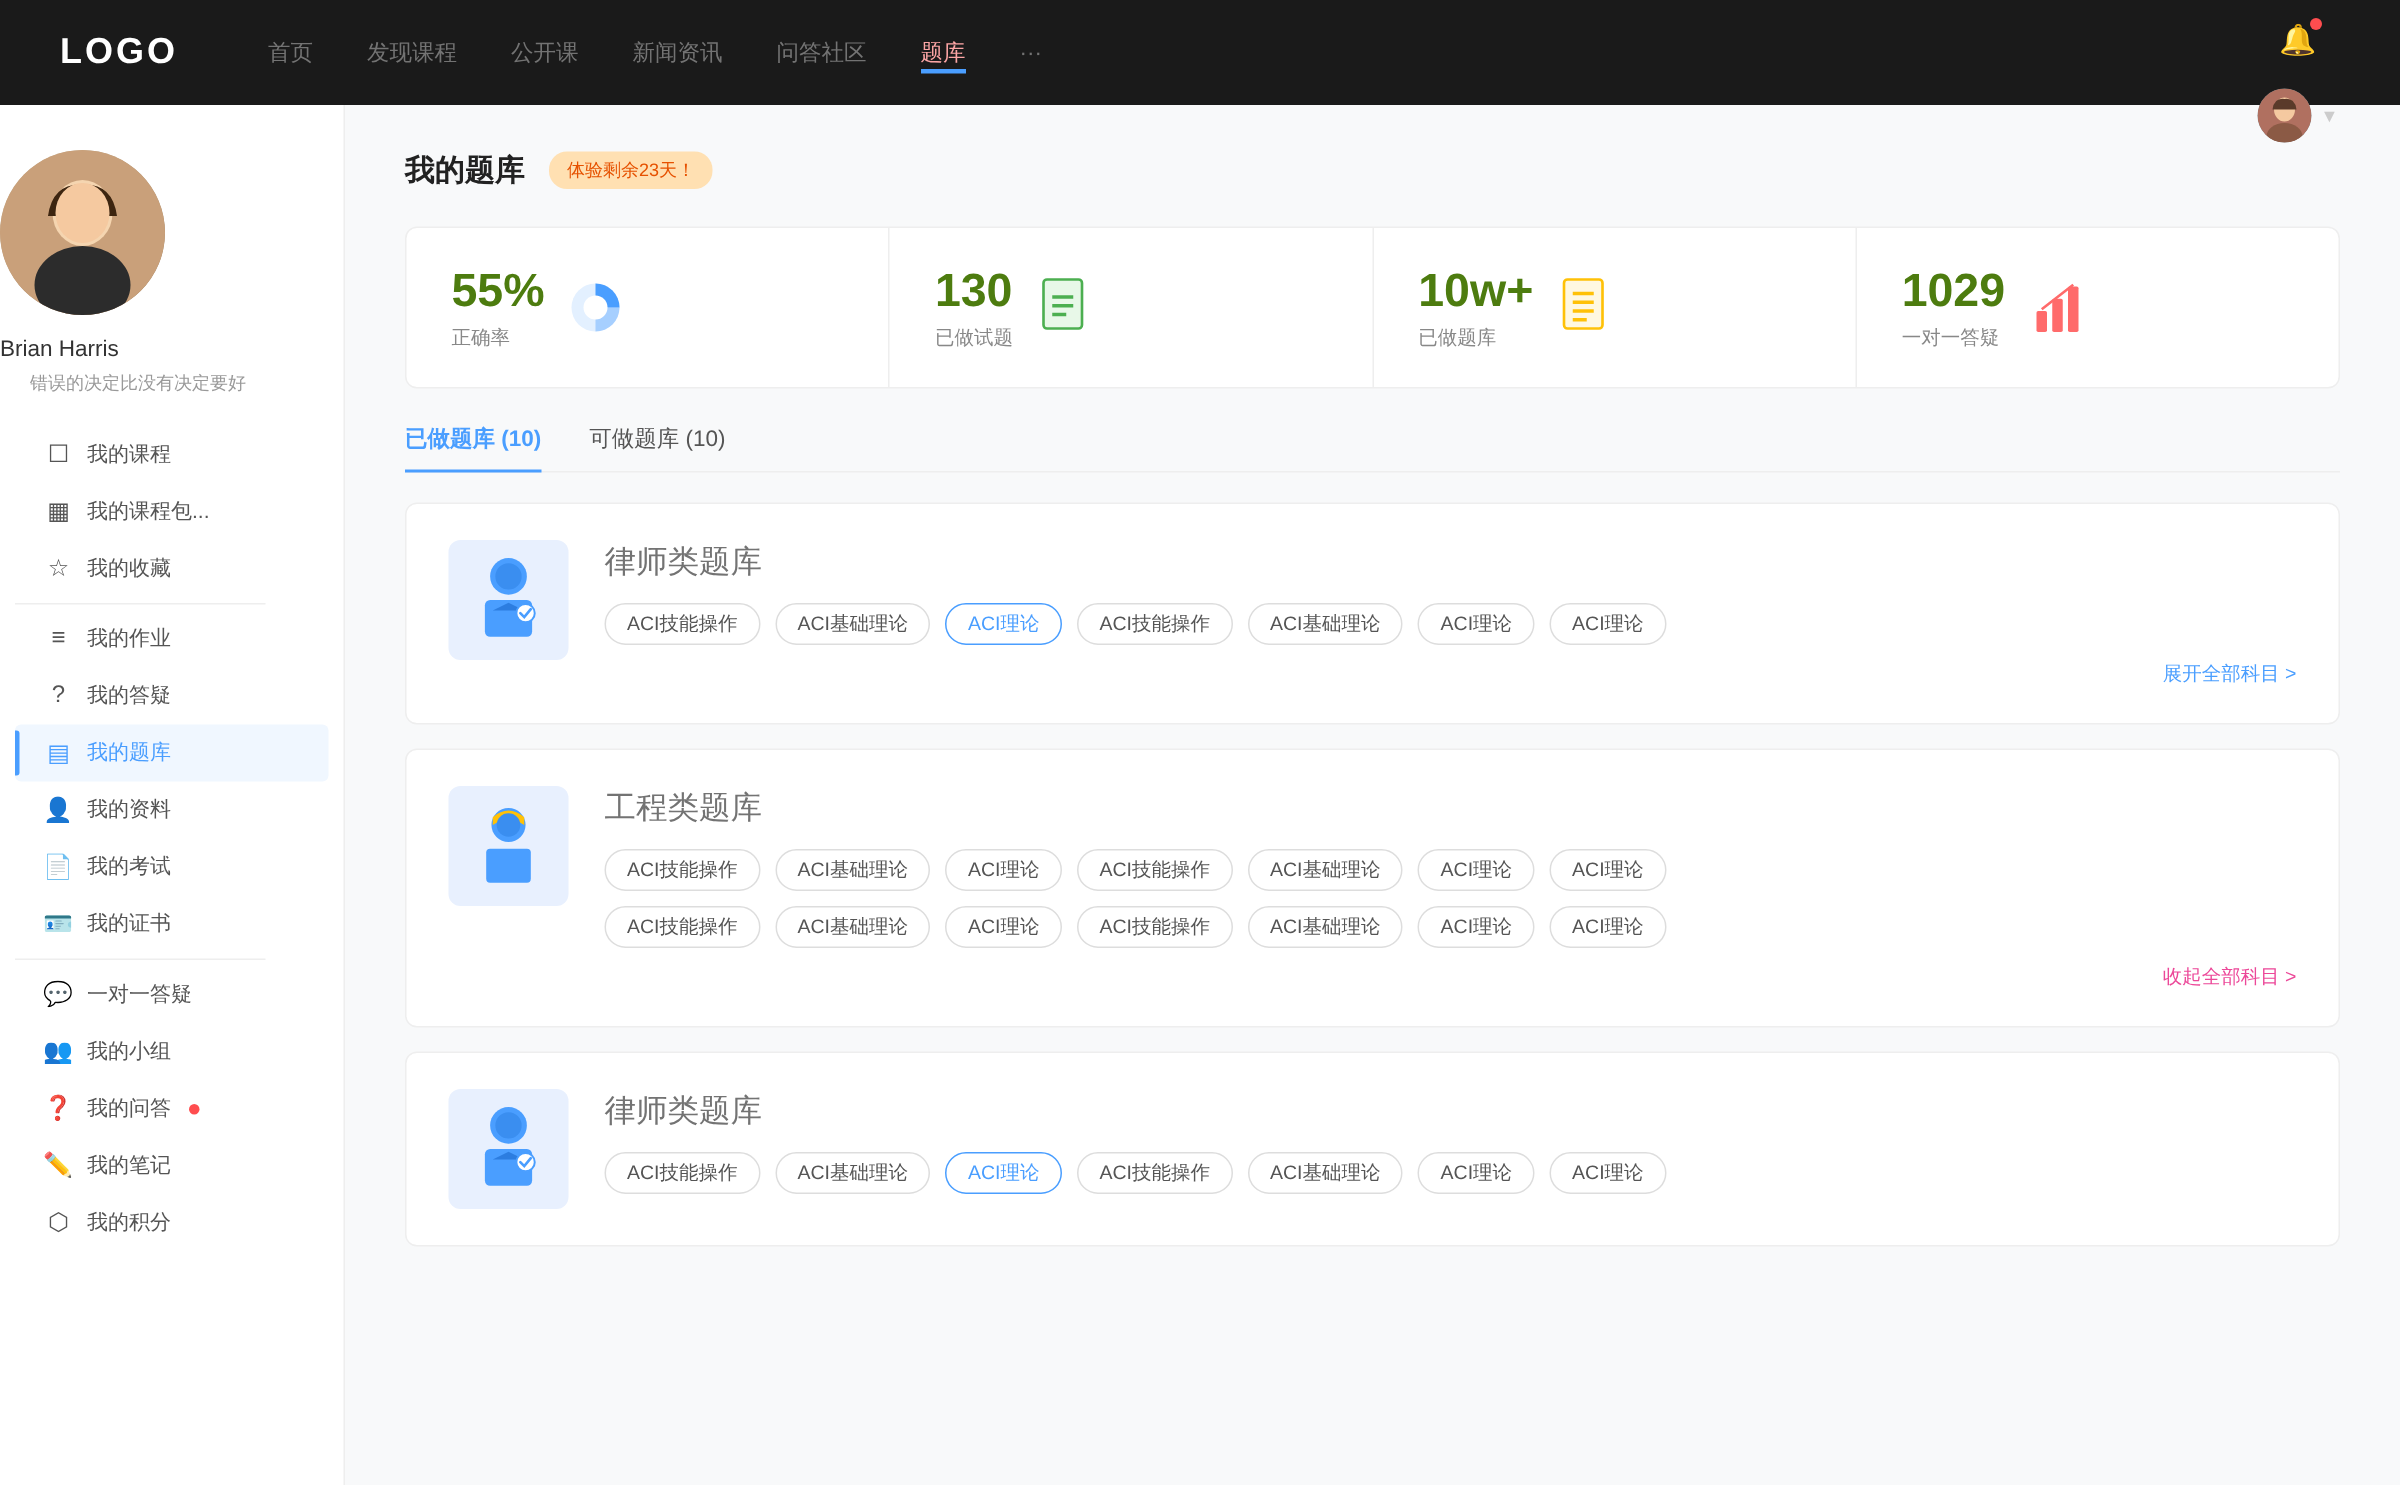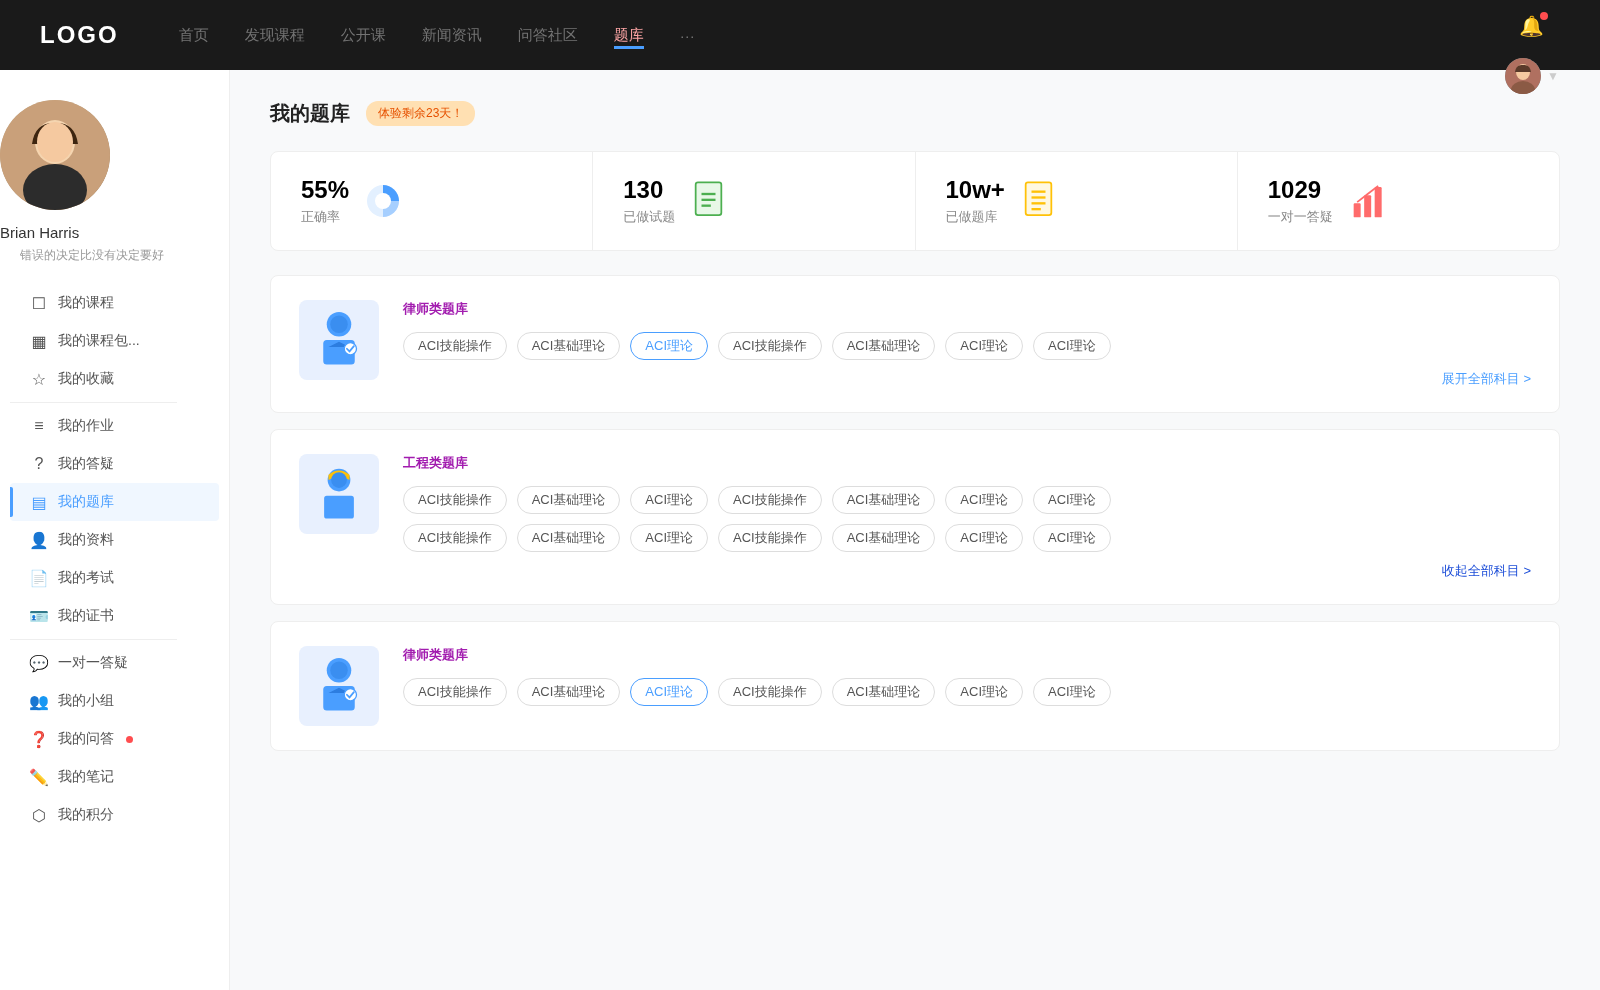--- a/index.html
+++ b/index.html
@@ -210,21 +210,21 @@
     .stat-item {
       flex: 1;
       padding: 24px 30px;
       display: flex;
       align-items: center;
       gap: 16px;
       border-right: 1px solid #eee;
     }
     .stat-item:last-child { border-right: none; }
     .stat-text {}
-    .stat-value { font-size: 24px; font-weight: 700; color: #000000; }
+    .stat-value { font-size: 31px; font-weight: 700; color: #4d7c0f; }
     .stat-label { font-size: 13px; color: #888; margin-top: 4px; }
     .stat-icon {
       width: 42px; height: 42px;
       display: flex; align-items: center; justify-content: center;
     }
 
     
     .tabs-row {
       display: flex;
       gap: 32px;
@@ -264,21 +264,21 @@
       gap: 24px;
     }
     .qbank-icon-wrap {
       width: 80px; height: 80px;
       background: #e8f0fe;
       border-radius: 8px;
       display: flex; align-items: center; justify-content: center;
       flex-shrink: 0;
     }
     .qbank-content { flex: 1; }
-    .qbank-title { font-size: 13px; font-weight: 700; color: #a21caf; margin-bottom: 14px; }
+    .qbank-title { font-size: 21px; font-weight: 400; color: #737373; margin-bottom: 14px; }
     .tags-row { display: flex; flex-wrap: wrap; gap: 10px; align-items: center; }
     .tags-row-2 { display: flex; flex-wrap: wrap; gap: 10px; align-items: center; margin-top: 10px; }
     .tag {
       border: 1px solid #ddd;
       border-radius: 14px;
       padding: 4px 14px;
       font-size: 13px;
       color: #555;
       cursor: pointer;
     }
@@ -287,21 +287,21 @@
       color: #4a9eff;
     }
     .expand-btn {
       color: #4a9eff;
       font-size: 13px;
       cursor: pointer;
       text-align: right;
       margin-top: 10px;
     }
     .collapse-btn {
-      color: #1d4ed8;
+      color: #ec4899;
       font-size: 13px;
       cursor: pointer;
       text-align: right;
       margin-top: 10px;
     }
 
     
     .pie-chart-icon {
       position: relative;
       width: 36px; height: 36px;
@@ -485,20 +485,24 @@
           <svg viewBox="0 0 36 36" xmlns="http://www.w3.org/2000/svg">
             <rect x="4" y="20" width="6" height="12" rx="1" fill="#ff6b6b"></rect>
             <rect x="13" y="13" width="6" height="19" rx="1" fill="#ff6b6b"></rect>
             <rect x="22" y="6" width="6" height="26" rx="1" fill="#ff6b6b"></rect>
             <polyline points="7,19 16,12 25,5" stroke="#ff6b6b" stroke-width="1.5" fill="none"></polyline>
           </svg>
         </div>
       </div>
     </div>
 
+    <div class="tabs-row">
+      <span class="tab-item active">已做题库 (10)</span>
+      <span class="tab-item">可做题库 (10)</span>
+    </div>
 
     <div class="qbank-card">
       <div class="qbank-card-inner">
         <div class="qbank-icon-wrap">
           <svg viewBox="0 0 80 80" xmlns="http://www.w3.org/2000/svg" width="70" height="70">
             <circle cx="40" cy="22" r="14" fill="#4a9eff"></circle>
             <rect x="22" y="40" width="36" height="28" rx="4" fill="#4a9eff"></rect>
             <circle cx="40" cy="22" r="10" fill="#3a8ef0"></circle>
             <path d="M28 48 L40 42 L52 48" fill="#2c7de0"></path>
             <circle cx="53" cy="50" r="7" fill="white" stroke="#4a9eff" stroke-width="1.5"></circle>

